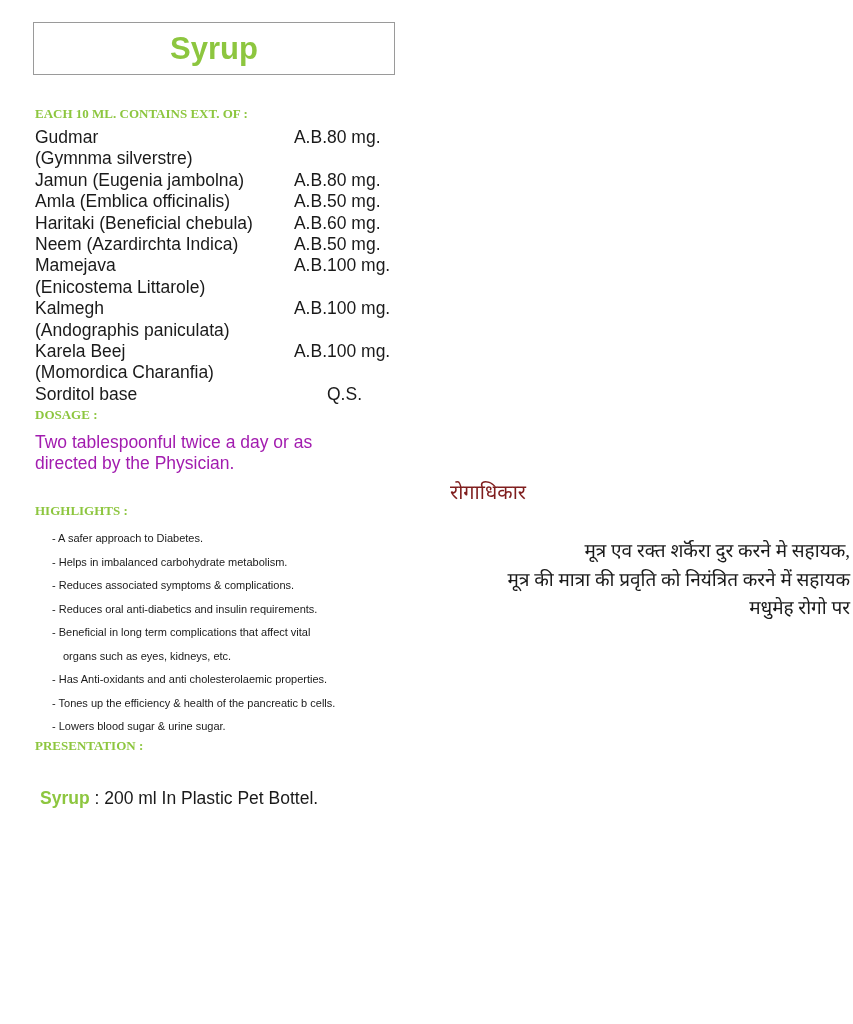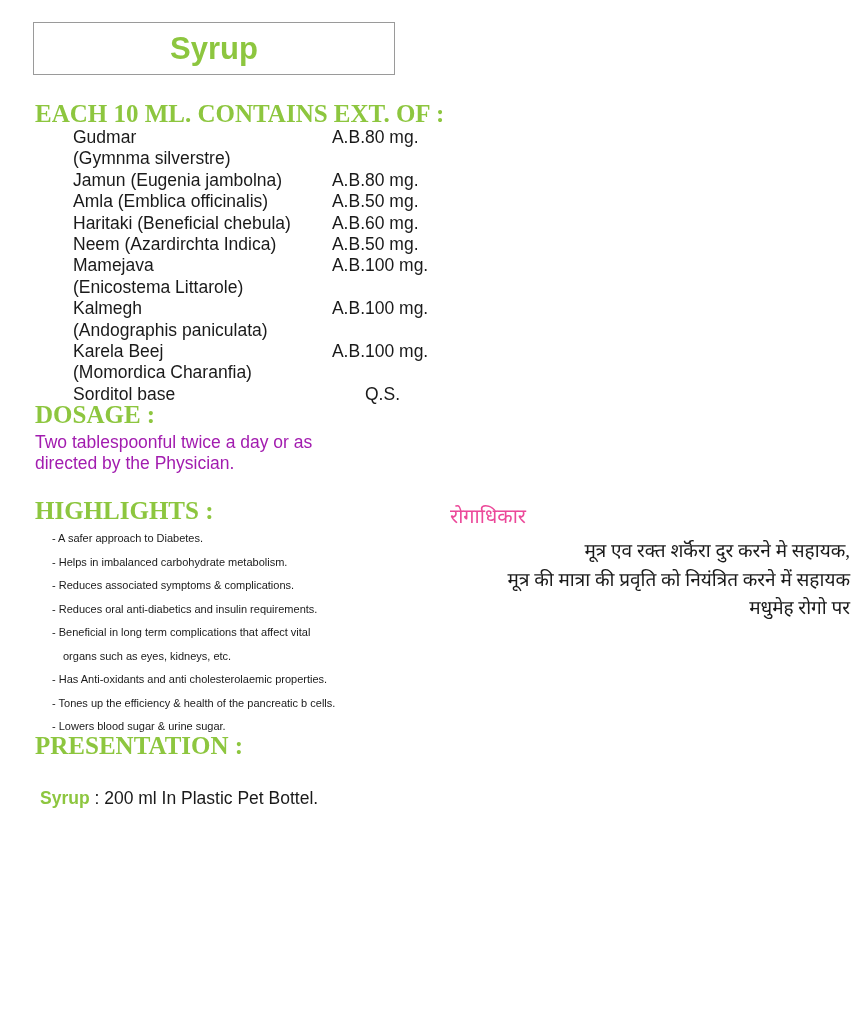--- a/index.html
+++ b/index.html
@@ -43,36 +43,35 @@
     color: #8DC63F;
     letter-spacing: 0px;
   }
 
   
   .sec-head {
     position: absolute;
     left: 35px;
     font-family: "Liberation Serif", serif;
     font-weight: bold;
-    font-size: 25px;
+    font-size: 13px;
     line-height: 22px;
     color: #8DC63F;
     white-space: nowrap;
   }
 
   
   .ingredients {
     position: absolute;
     left: 35px;
     top: 127px;
     width: 362px;
     font-size: 17.5px;
     line-height: 21.4px;
     color: #1a1a1a;
-    margin-left: 38px;
   }
   .ing-row {
     display: flex;
     width: 100%;
     white-space: nowrap;
   }
   .ing-name {
     flex: 0 0 244px;
     overflow: visible;
   }
@@ -116,25 +115,25 @@
   .hl-item .cont {
     display: block;
     padding-left: 11px;
     white-space: nowrap;
   }
 
   
   .hindi-head {
     position: absolute;
     left: 450px;
-    top: 504px;
+    top: 480px;
     font-family: "Liberation Serif", serif;
     font-size: 20px;
     line-height: 24px;
-    color: #ec4899;
+    color: #7f1d1d;
     white-space: nowrap;
   }
   .hindi-body {
     position: absolute;
     left: 450px;
     top: 537px;
     width: 400px;
     font-family: "Liberation Serif", serif;
     font-size: 19px;
     line-height: 28.5px;

